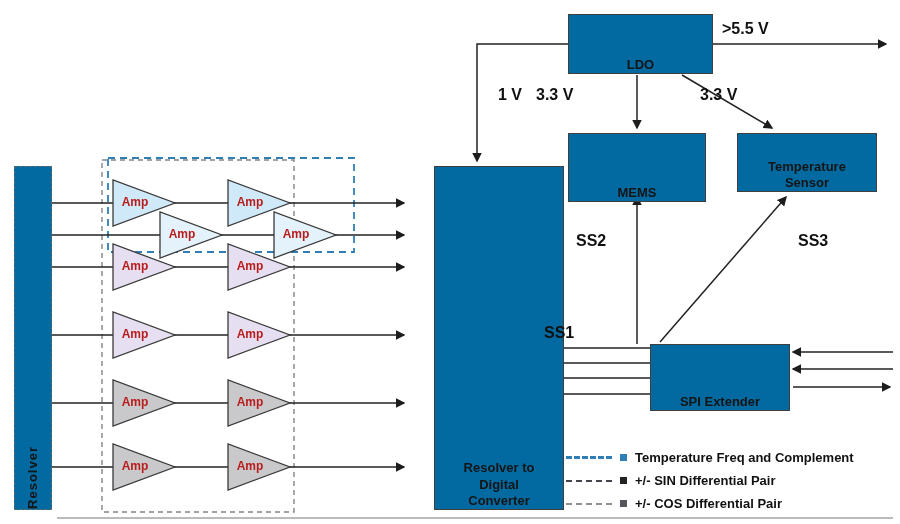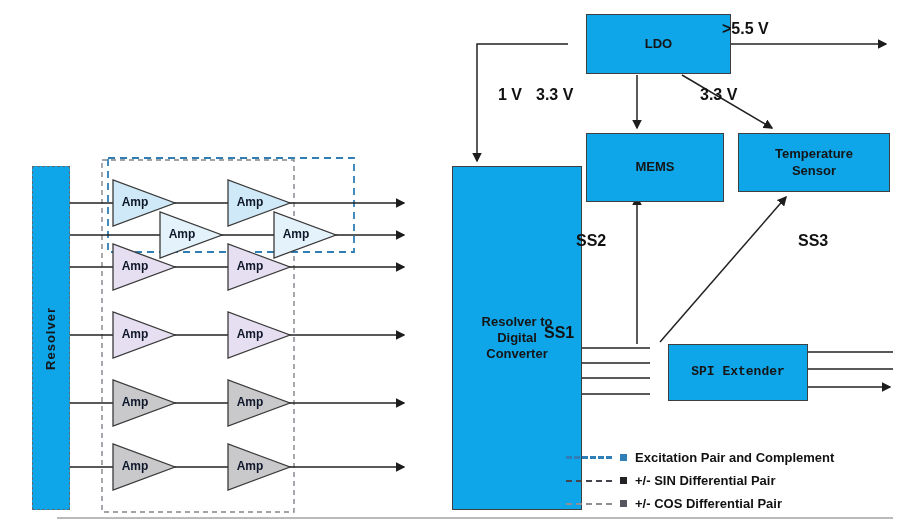--- a/index.html
+++ b/index.html
@@ -2,47 +2,47 @@
 <html><head>
 <meta charset="utf-8">
 <style>
   html,body{margin:0;padding:0;background:#fff;}
   .stage{
     position:relative;width:900px;height:524px;background:#ffffff;
     font-family:"Liberation Sans",sans-serif;overflow:hidden;
   }
   svg.wires{position:absolute;left:0;top:0;width:900px;height:524px;}
   .blk{
-    position:absolute;background:#0ea5e9;border:1.5px solid #3f3f3f;
-    display:flex;align-items:center;justify-content:center;
+    position:absolute;background:#0369a1;border:1.5px solid #3f3f3f;
+    display:flex;align-items:flex-end;justify-content:center;
     font-weight:700;font-size:13px;color:#151515;text-align:center;
-    box-sizing:border-box;line-height:1.25;margin-left:18px;
+    box-sizing:border-box;line-height:1.25;
   }
   .blk.ldo{left:568px;top:14px;width:145px;height:60px;}
   .blk.mems{left:568px;top:133px;width:138px;height:69px;}
-  .blk.temp{left:720px;top:133px;width:152px;height:59px;}
+  .blk.temp{left:737px;top:133px;width:140px;height:59px;}
   .blk.temp .inner{width:104px;}
   .blk.rdc{left:434px;top:166px;width:130px;height:344px;}
   .blk.rdc .inner{width:100px;}
-  .blk.spi{left:650px;top:344px;width:140px;height:57px;font-family:Liberation Mono, monospace;}
+  .blk.spi{left:650px;top:344px;width:140px;height:67px;}
   .blk.resolver{
     left:14px;top:166px;width:38px;height:344px;
     border:1.5px dashed #5a6b72;
   }
   .blk.resolver .vtext{
     writing-mode:vertical-rl;transform:rotate(180deg);
     font-weight:700;font-size:13px;letter-spacing:1px;
   }
   .lbl{
     position:absolute;font-size:16px;font-weight:700;color:#111;
     white-space:nowrap;
   }
   .amp-label{
     position:absolute;width:40px;text-align:center;
-    font-size:12px;font-weight:700;color:#0f172a;
+    font-size:12px;font-weight:700;color:#b91c1c;
   }
   .legend{position:absolute;left:566px;top:446px;}
   .legend-row{display:flex;align-items:center;height:23px;gap:8px;}
   .sample{width:46px;height:0;}
   .sample.excitation{border-top:3px dashed #2f7fb6;}
   .sample.cos{border-top:2px dashed #8e8e96;}
   .sample.sin{border-top:2px dashed #44444c;}
   .sq{width:7px;height:7px;flex:0 0 auto;}
   .sq.excitation{background:#2f7fb6;}
   .sq.cos{background:#55555c;}
@@ -160,21 +160,21 @@
   <div class="lbl" style="left:536px;top:86px;">3.3 V</div>
   <div class="lbl" style="left:700px;top:86px;">3.3 V</div>
   <div class="lbl" style="left:544px;top:324px;">SS1</div>
   <div class="lbl" style="left:576px;top:232px;">SS2</div>
   <div class="lbl" style="left:798px;top:232px;">SS3</div>
 
   <div class="legend">
     <div class="legend-row">
       <span class="sample excitation"></span>
       <span class="sq excitation"></span>
-      <span class="legend-text">Excitation Pair and Complement</span>
+      <span class="legend-text">Temperature Freq and Complement</span>
     </div>
     <div class="legend-row">
       <span class="sample sin"></span>
       <span class="sq sin"></span>
       <span class="legend-text">+/- SIN Differential Pair</span>
     </div>
     <div class="legend-row">
       <span class="sample cos"></span>
       <span class="sq cos"></span>
       <span class="legend-text">+/- COS Differential Pair</span>

